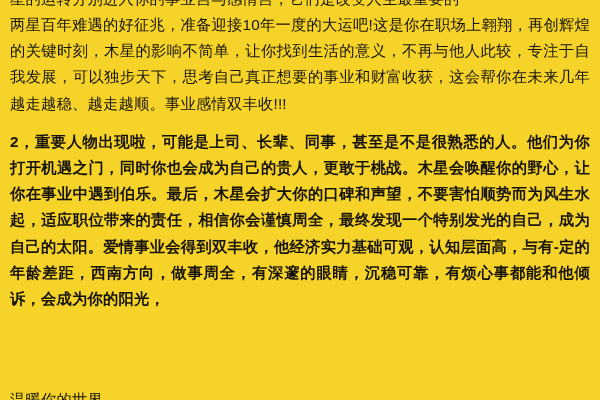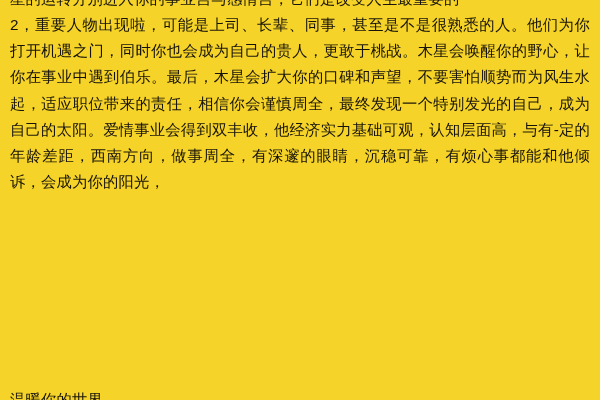--- a/index.html
+++ b/index.html
@@ -46,21 +46,22 @@
     color: #17130a;
     font-size: 15.3px;
     line-height: 26.2px;
     font-weight: 500;
     letter-spacing: 0.2px;
   }
   .para {
     margin: 0;
   }
   .para + .para {
-    margin-top: 0;
+    margin-top: 12px;
+    font-weight: bold;
   }
   .bottom-clip {
     position: absolute;
     left: 10px;
     right: 10px;
     bottom: 0;
     height: 10px;
     overflow: hidden;
   }
   .bottom-clip .inner {
@@ -79,20 +80,21 @@
 </head>
 <body>
 
 <div class="page">
 
   <div class="line-clip-top">
     <div class="inner">星的运转分别进入你的事业宫与感情宫，它们是改变人生最重要的</div>
   </div>
 
   <div class="text-block">
+    <p class="para">两星百年难遇的好征兆，准备迎接10年一度的大运吧!这是你在职场上翱翔，再创辉煌的关键时刻，木星的影响不简单，让你找到生活的意义，不再与他人此较，专注于自我发展，可以独步天下，思考自己真正想要的事业和财富收获，这会帮你在未来几年越走越稳、越走越顺。事业感情双丰收!!!</p>
     <p class="para">2，重要人物出现啦，可能是上司、长辈、同事，甚至是不是很熟悉的人。他们为你打开机遇之门，同时你也会成为自己的贵人，更敢于桃战。木星会唤醒你的野心，让你在事业中遇到伯乐。最后，木星会扩大你的口碑和声望，不要害怕顺势而为风生水起，适应职位带来的责任，相信你会谨慎周全，最终发现一个特别发光的自己，成为自己的太阳。爱情事业会得到双丰收，他经济实力基础可观，认知层面高，与有-定的年龄差距，西南方向，做事周全，有深邃的眼睛，沉稳可靠，有烦心事都能和他倾诉，会成为你的阳光，</p>
   </div>
 
   <div class="bottom-clip">
     <div class="inner">温暖你的世界。</div>
   </div>
 
 </div>
 
 </body></html>

